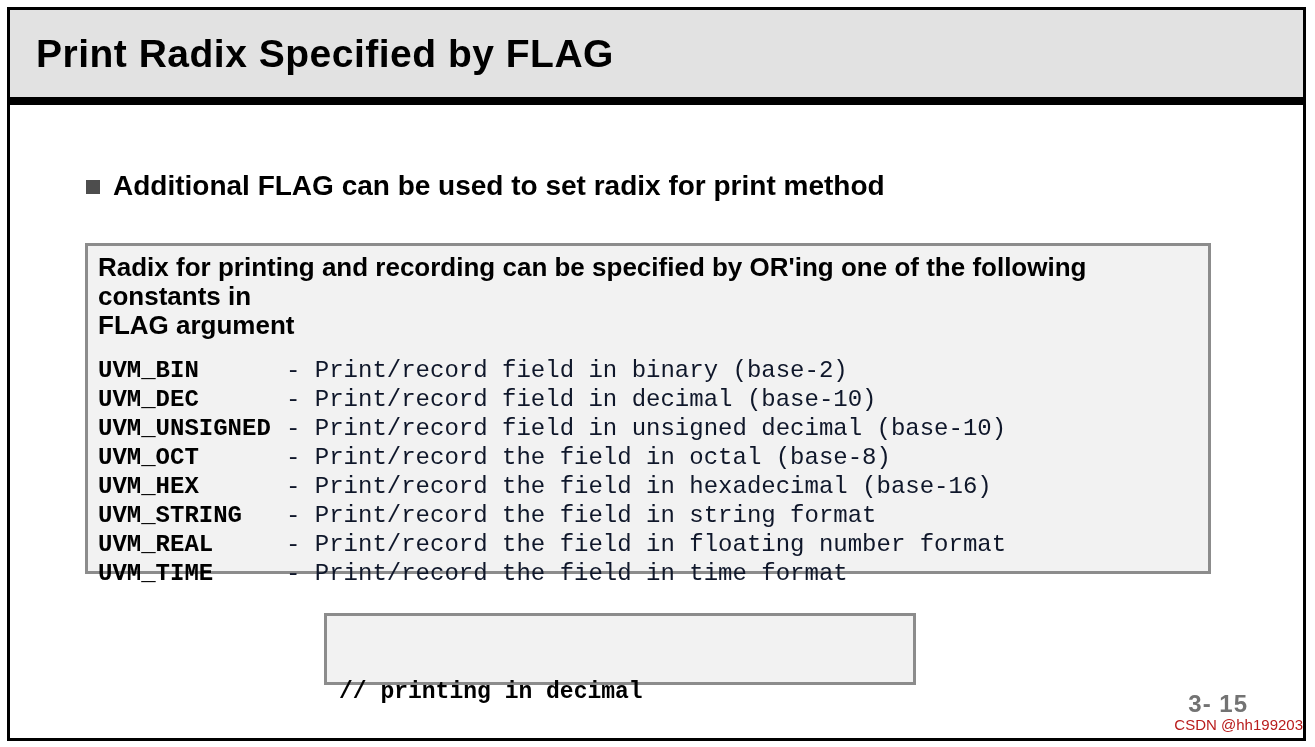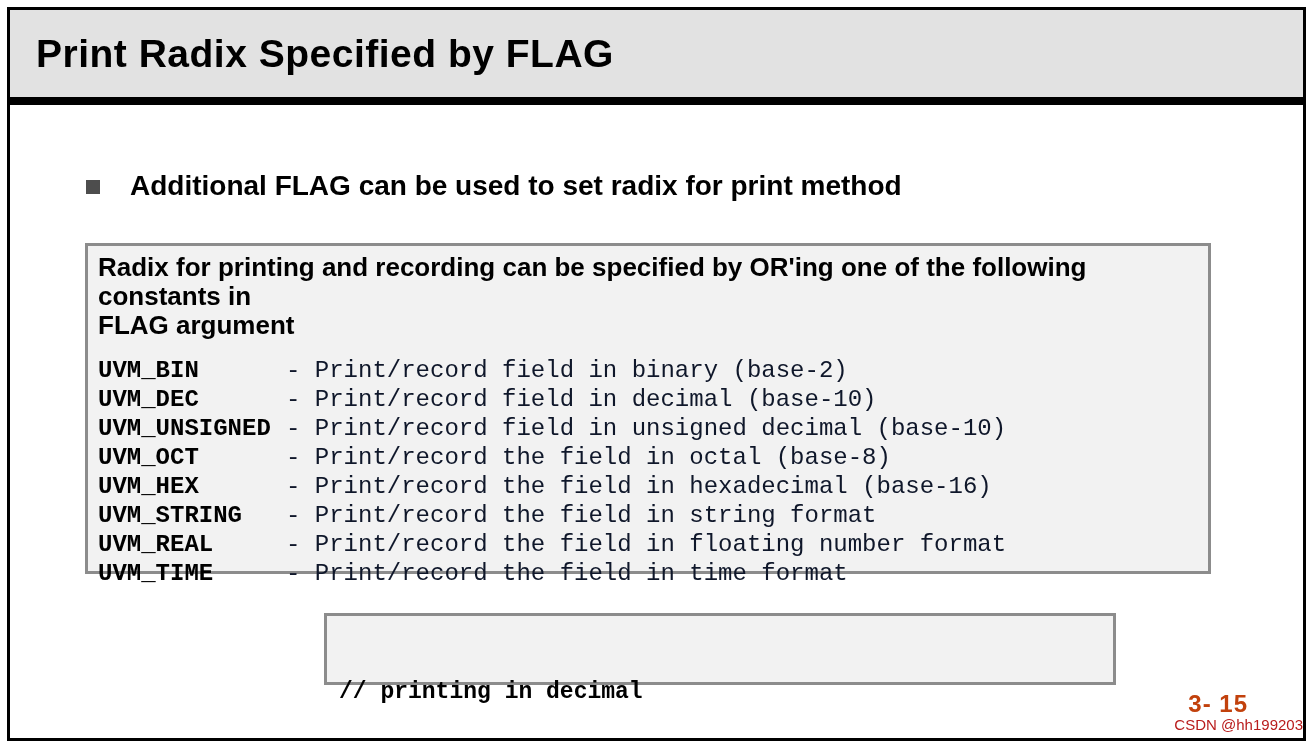--- a/index.html
+++ b/index.html
@@ -25,21 +25,21 @@
   .titlebar h1 {
     font-size: 39px; font-weight: bold; color: #000;
     letter-spacing: 0.5px;
   }
   .title-rule {
     position: absolute; left: 0; top: 87px; right: 0; height: 8px;
     background: #000;
   }
   .bullet-line {
     position: absolute; left: 76px; top: 160px;
-    display: flex; align-items: center; gap: 30px;
+    display: flex; align-items: center; gap: 13px;
   }
   .bullet-square {
     width: 14px; height: 14px; background: #4d4d4d; flex: 0 0 14px;
     margin-top: 2px;
   }
   .bullet-text {
     font-size: 28px; font-weight: bold; color: #000;
   }
   .radix-box {
     position: absolute; left: 75px; top: 233px;
@@ -54,31 +54,31 @@
   .mono-lines {
     margin-top: 16px;
     font-family: "Liberation Mono", monospace;
     font-size: 24px; line-height: 29px;
   }
   .mono-row { display: flex; white-space: pre; }
   .mono-row .const { font-weight: bold; color: #000; flex: 0 0 188px; }
   .mono-row .desc { color: #0f172a; }
   .code-box {
     position: absolute; left: 314px; top: 603px;
-    width: 792px; height: 72px;
+    width: 592px; height: 72px;
     background: #f2f2f2;
     border: 3px solid #8c8c8c;
     padding: 4px 0 0 12px;
     font-family: "Liberation Mono", monospace;
     font-weight: bold; font-size: 23px; line-height: 29px;
     white-space: pre; color: #000;
   }
   .page-number {
     position: absolute; right: 55px; top: 680px;
-    font-size: 24px; font-weight: bold; color: #c2410c;
+    font-size: 24px; font-weight: bold; color: #737373;
     letter-spacing: 1px;
   }
   .watermark {
     position: absolute; right: 0px; top: 706px;
     font-size: 15px; color: #b91c1c;
   }
 </style>
 </head>
 <body>
 

